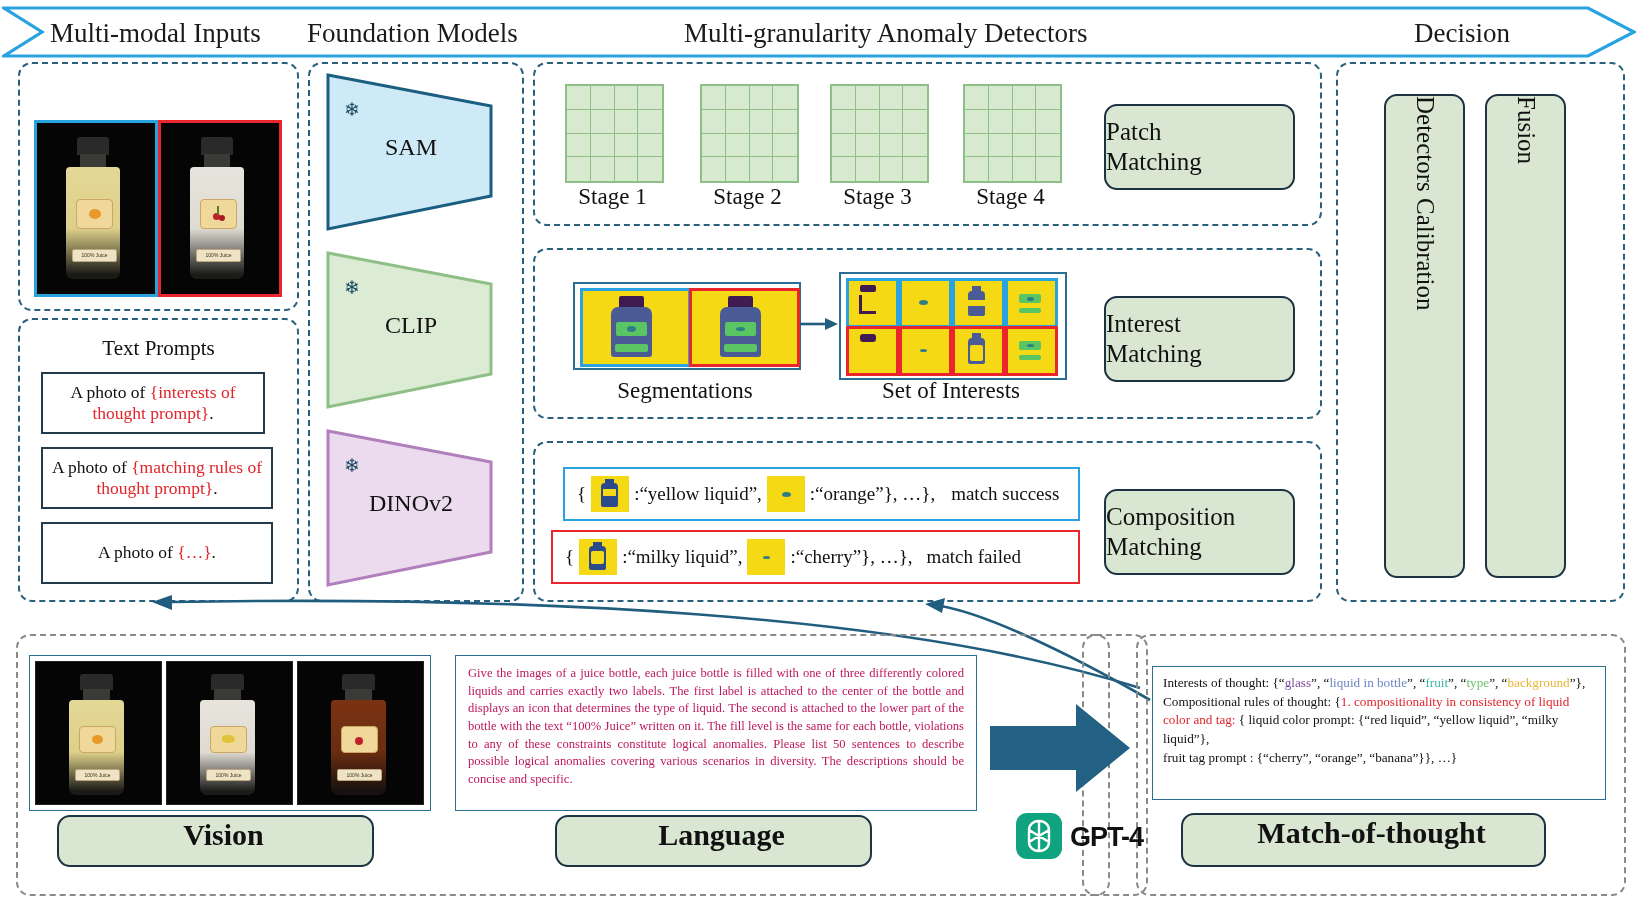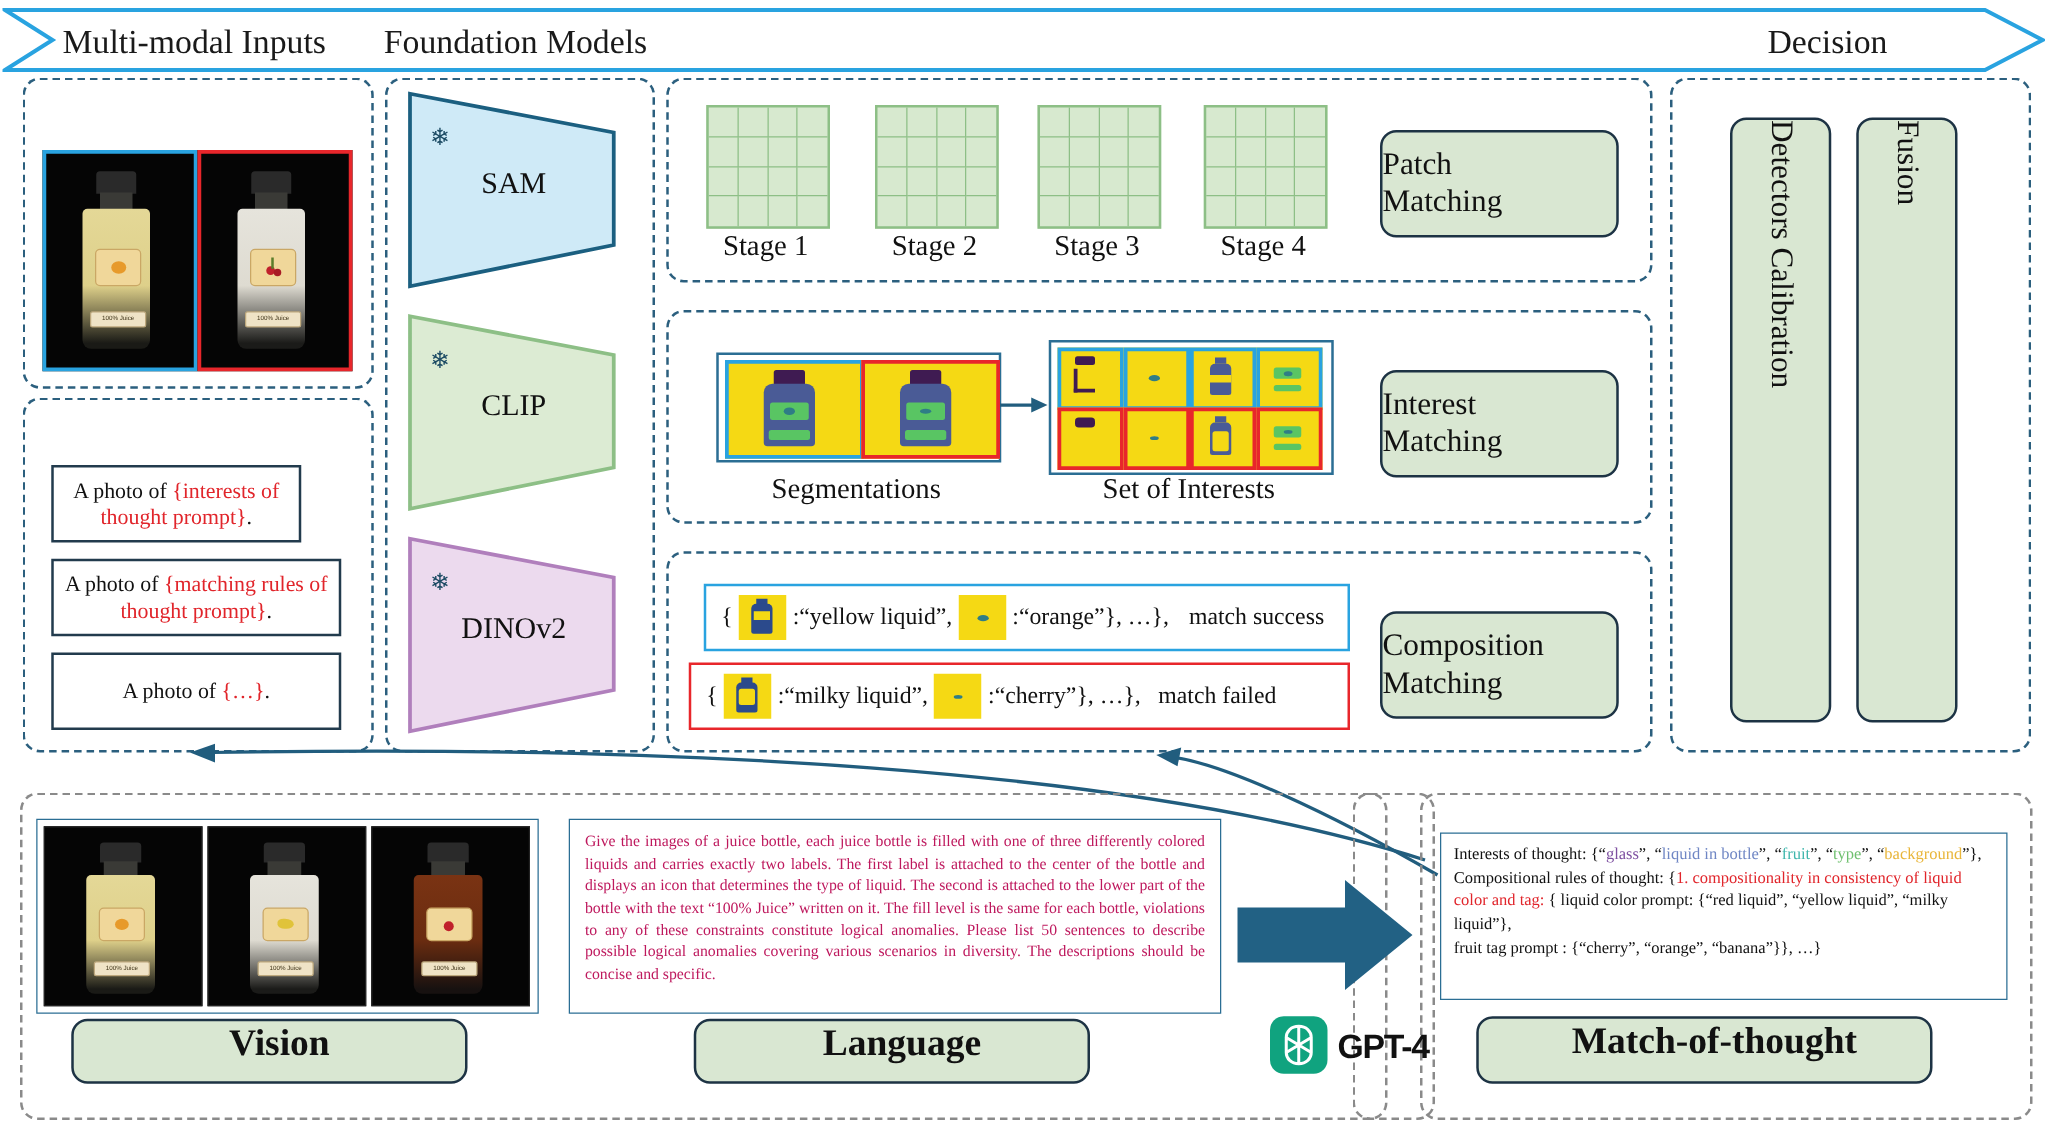--- a/index.html
+++ b/index.html
@@ -100,20 +100,21 @@
 </style>
 </head>
 <body>
 
 <div class="abs" id="banner">
   <svg width="1634" height="56" viewBox="0 0 1634 56">
     <path d="M2,4 L1586,4 L1632,28 L1586,52 L2,52 L40,28 Z" fill="#ffffff" stroke="#29a3e0" stroke-width="3.2" stroke-linejoin="miter"></path>
   </svg>
   <div class="banner-label" style="left:48px;">Multi-modal Inputs</div>
   <div class="banner-label" style="left:305px;">Foundation Models</div>
+  <div class="banner-label" style="left:682px;">Multi-granularity Anomaly Detectors</div>
   <div class="banner-label" style="left:1412px;">Decision</div>
 </div>
 
 <div class="dash" style="left:18px;top:62px;width:277px;height:245px;">
 
   <div class="photo blue" style="left:14px;top:56px;width:118px;height:171px;">
     <div class="bt-cap" style="left:40px;top:14px;width:32px;height:18px;"></div>
     <div class="bt-neck" style="left:43px;top:31px;width:26px;height:16px;"></div>
     <div class="bt-body" style="left:29px;top:44px;width:54px;height:112px;background:linear-gradient(180deg,#e4d897 0%,#ded08a 55%,#1a1a16 96%);"></div>
     <div class="bt-lab1" style="left:39px;top:76px;width:35px;height:28px;">
@@ -129,22 +130,23 @@
     <div class="bt-lab1" style="left:39px;top:76px;width:35px;height:28px;">
       <div class="bt-fruit" style="left:12px;top:13px;width:7px;height:7px;background:#c0202b;"></div>
       <div class="bt-fruit" style="left:18px;top:15px;width:6px;height:6px;background:#a81b25;"></div>
       <div style="position:absolute;left:16px;top:6px;width:1.5px;height:9px;background:#5a7d2a;"></div>
     </div>
     <div class="bt-lab2" style="left:35px;top:126px;width:43px;height:11px;line-height:11px;">100% Juice</div>
   </div>
 </div>
 
 <div class="dash" style="left:18px;top:318px;width:277px;height:280px;">
-
-  <div class="tp-card" style="left:21px;top:52px;width:200px;height:62px;">
+  <div class="grp-title" style="top:16px;">Text Prompts</div>
+
+  <div class="tp-card" style="left:21px;top:52px;width:224px;height:62px;">
     <div><span>A photo of </span><span class="redtxt">{interests of thought prompt}</span><span>.</span></div>
   </div>
   <div class="tp-card" style="left:21px;top:127px;width:232px;height:62px;">
     <div><span>A photo of </span><span class="redtxt">{matching rules of thought prompt}</span><span>.</span></div>
   </div>
   <div class="tp-card" style="left:21px;top:202px;width:232px;height:62px;">
     <div><span>A photo of </span><span class="redtxt">{…}</span><span>.</span></div>
   </div>
 </div>
 

